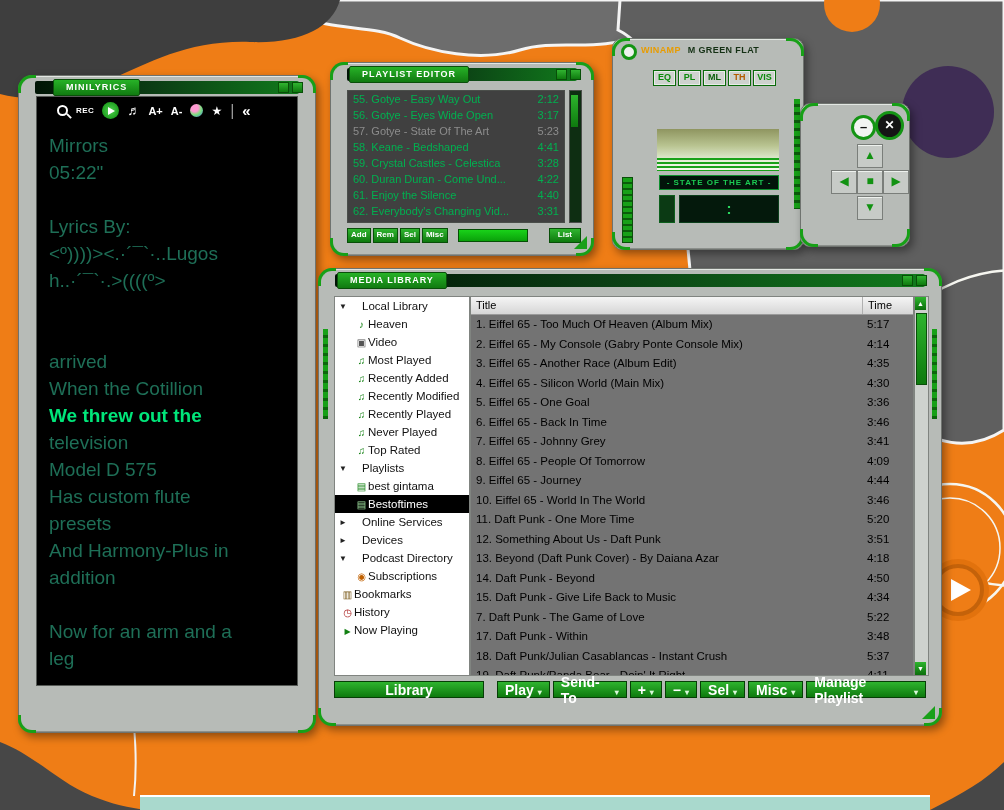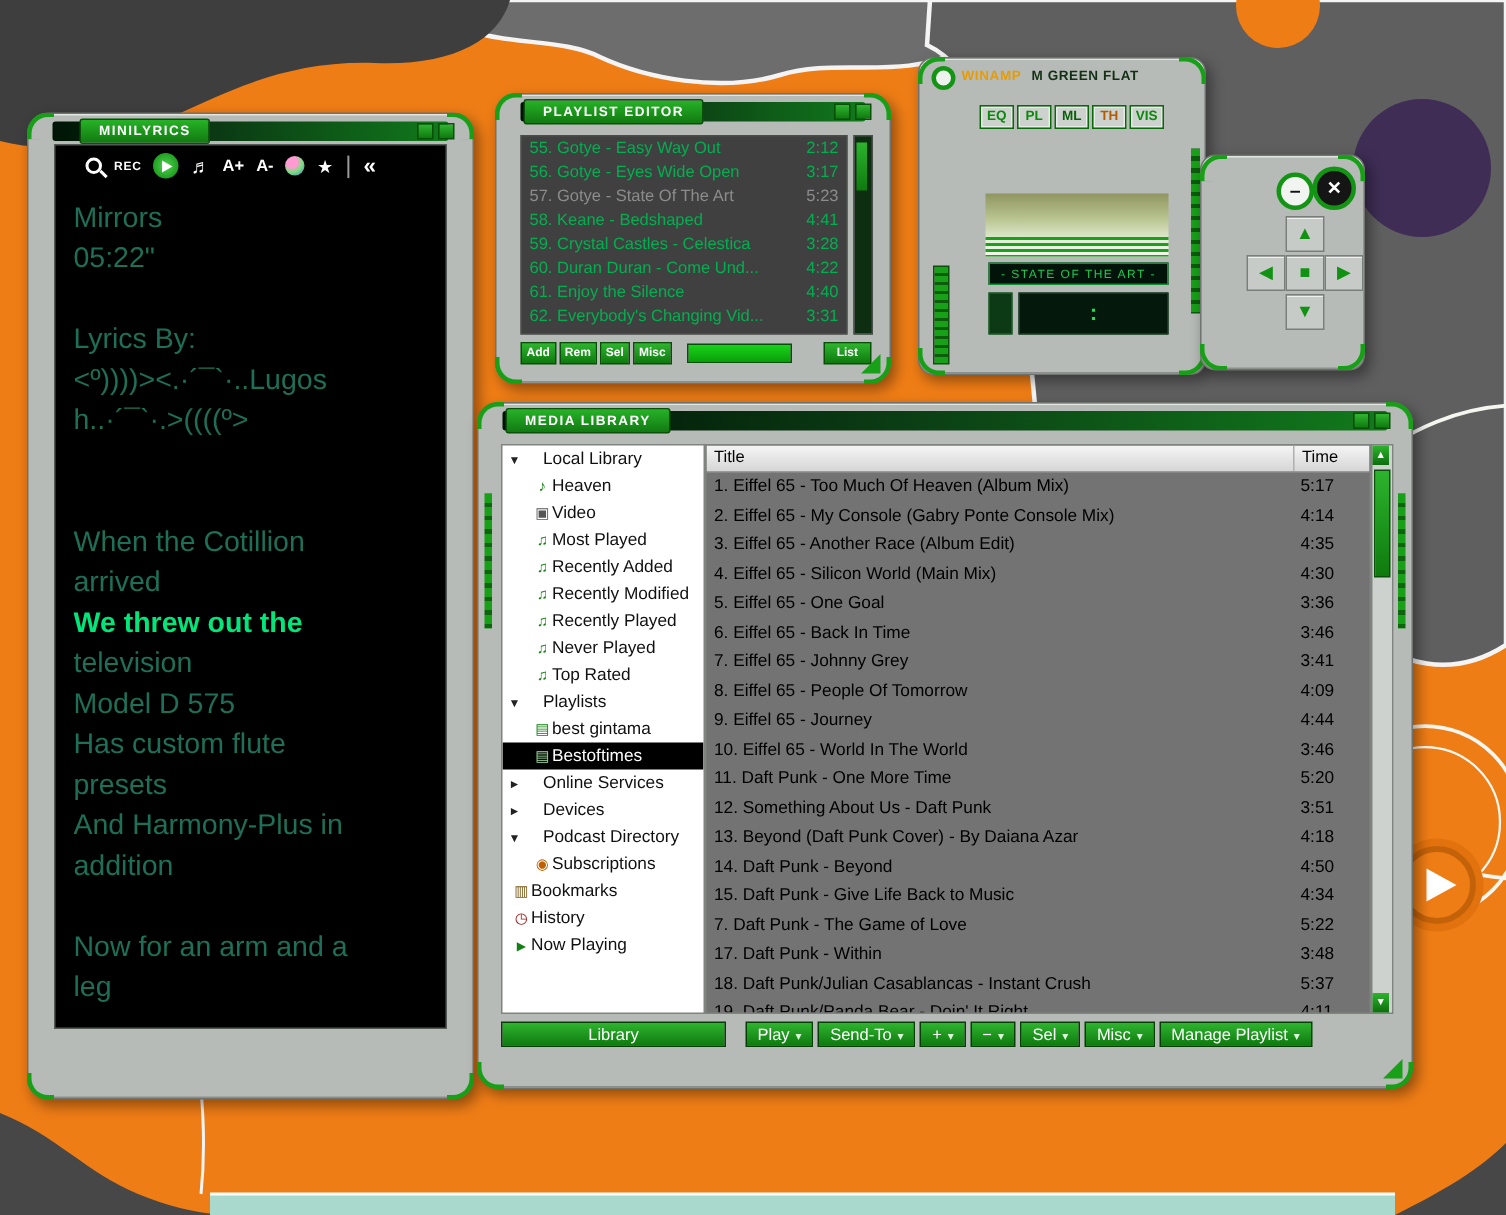--- a/index.html
+++ b/index.html
@@ -68,21 +68,21 @@
   .main-title .skin{color:#143014;margin-left:4px}
   .clutter{position:absolute;left:40px;top:31px;display:flex;gap:2px;z-index:2}
   .cl-btn{width:21px;height:14px;background:#ced2ce;border:1px solid #0a6a0a;box-shadow:inset 0 0 0 1px #e8ece8;
           font-size:9px;font-weight:bold;line-height:13px;text-align:center}
   .b-eq,.b-pl,.b-vis{color:#0a8a0a}.b-ml{color:#0a5f0a}.b-th{color:#b35c00}
   .vis{position:absolute;left:44px;top:90px;width:122px;height:42px;z-index:2;
        background:linear-gradient(#8f9560,#b9c491 40%,#dde8cc 70%,#f3f7eb)}
   .vis::after{content:"";position:absolute;left:0;right:0;bottom:0;height:13px;
        background:repeating-linear-gradient(to bottom,#19a119 0 2px,rgba(255,255,255,.15) 2px 4px)}
   .marquee{position:absolute;left:46px;top:136px;width:118px;height:13px;background:#02140a;border:1px solid #0f8f2f;
-           color:#1cc952;font-size:8px;font-weight:normal;line-height:13px;text-align:center;letter-spacing:1px;z-index:2}
+           color:#1cc952;font-size:8px;font-weight:bold;line-height:13px;text-align:center;letter-spacing:1px;z-index:2}
   .tsq{position:absolute;left:46px;top:156px;width:14px;height:26px;background:#0b3a14;border:1px solid #0c5f1c;z-index:2}
   .timebox{position:absolute;left:66px;top:156px;width:98px;height:26px;background:#04190c;border:1px solid #0c3f1c;
            color:#2ad65e;font-size:15px;font-weight:bold;line-height:26px;text-align:center;z-index:2}
   .vol{position:absolute;left:9px;top:138px;width:9px;height:64px;border:1px solid #0a4f0a;z-index:2;
        background:repeating-linear-gradient(to bottom,#18a018 0 4px,#0c5c0c 4px 6px)}
   .redge{position:absolute;right:3px;top:60px;width:6px;height:110px;z-index:2;
        background:repeating-linear-gradient(to bottom,#18a018 0 5px,#0c5c0c 5px 8px)}
   
   .w-ctl{left:800px;top:103px;width:108px;height:142px;border-radius:10px}
   .cbtn{position:absolute;border-radius:50%;text-align:center;z-index:2}
@@ -125,21 +125,21 @@
   .mr-title{flex:1;padding:0 5px;white-space:nowrap;overflow:hidden}
   .mr-time{width:40px;padding:0 6px;flex:none}
   .ml-scroll{position:absolute;left:595px;top:27px;width:13px;height:378px;background:#ced2ce;
              border:1px solid #808480;z-index:2}
   .sar{position:absolute;left:0;width:11px;height:13px;background:linear-gradient(#2db42d,#0c6e0c);
        color:#fff;font-size:7px;line-height:13px;text-align:center}
   .sar.up{top:0}.sar.dn{bottom:0}
   .ml-thumb{position:absolute;left:1px;top:16px;width:9px;height:70px;background:linear-gradient(#2db42d,#0e7a0e);border:1px solid #0a4f0a}
   .ml-bottom{position:absolute;left:15px;right:15px;top:412px;height:17px;display:flex;align-items:center;z-index:2}
   .gbtn{height:15px;background:linear-gradient(#2fb42f,#0e7a0e);border:1px solid #063f06;color:#fff;
-        font-size:11px;font-weight:normal;display:flex;align-items:center;justify-content:center;gap:4px;padding:0 7px}
+        font-size:14px;font-weight:bold;display:flex;align-items:center;justify-content:center;gap:4px;padding:0 7px}
   .lib-btn{width:134px;flex:none}
   .ml-actions{display:flex;gap:3px;margin-left:13px}
   .caret::after{content:"▾";font-size:8px;color:#d8f8d8}
 </style>
 </head>
 <body>
 
 <div class="wall">
   <svg width="1004" height="810" viewBox="0 0 1004 810" xmlns="http://www.w3.org/2000/svg">
     <rect width="1004" height="810" fill="#ef7d16"></rect>
@@ -199,23 +199,23 @@
         <div class="lyr-line">Lyrics By:</div>
 
         <div class="lyr-line">&lt;º))))&gt;&lt;.·´¯`·..Lugos</div>
 
         <div class="lyr-line">h..·´¯`·.&gt;((((º&gt;</div>
 
         <div class="lyr-line"></div>
 
         <div class="lyr-line"></div>
 
+        <div class="lyr-line">arrived</div>
+
         <div class="lyr-line">When the Cotillion</div>
-
-        <div class="lyr-line">arrived</div>
 
         <div class="lyr-line act">We threw out the</div>
 
         <div class="lyr-line">television</div>
 
         <div class="lyr-line">Model D 575</div>
 
         <div class="lyr-line">Has custom flute</div>
 
         <div class="lyr-line">presets</div>

